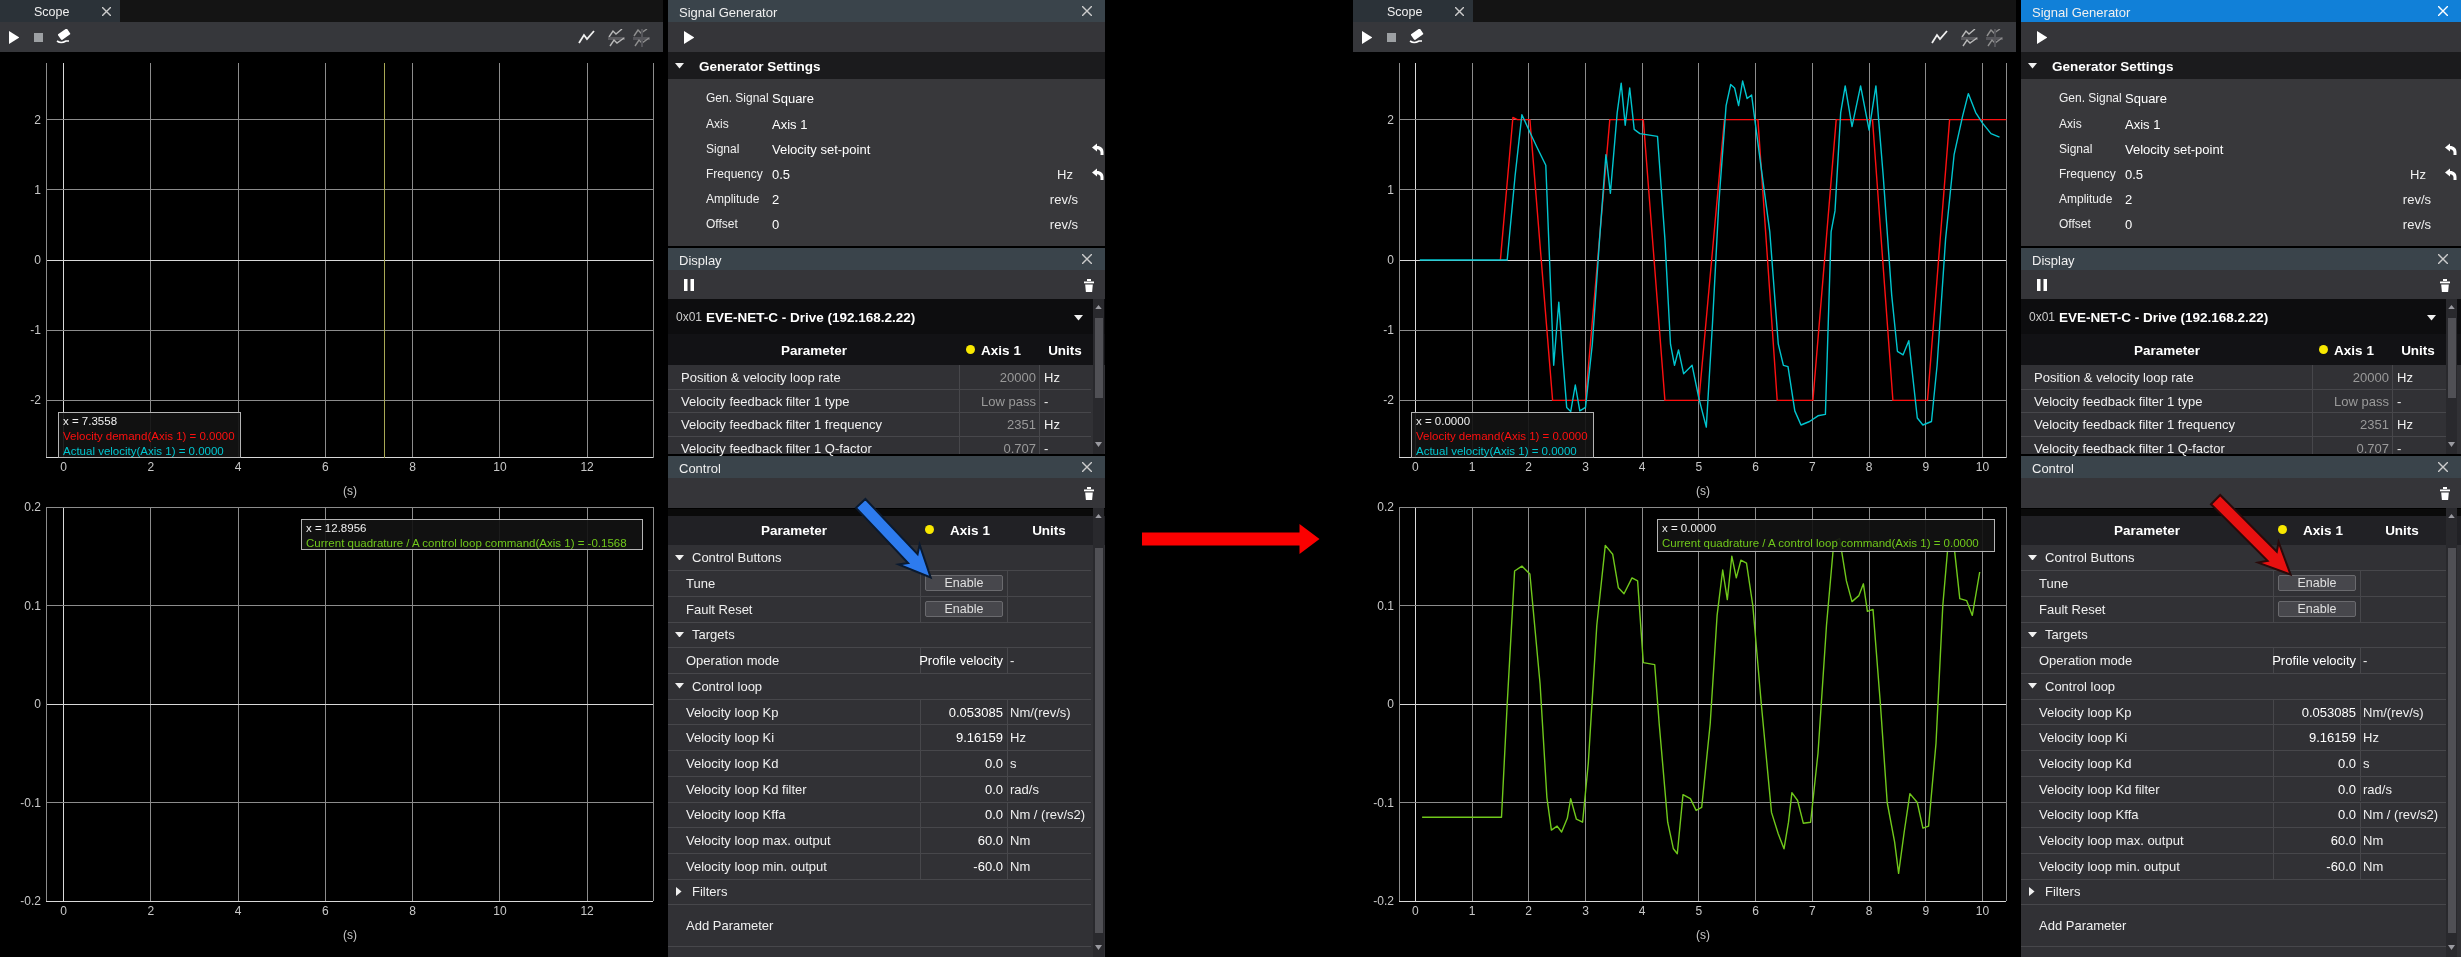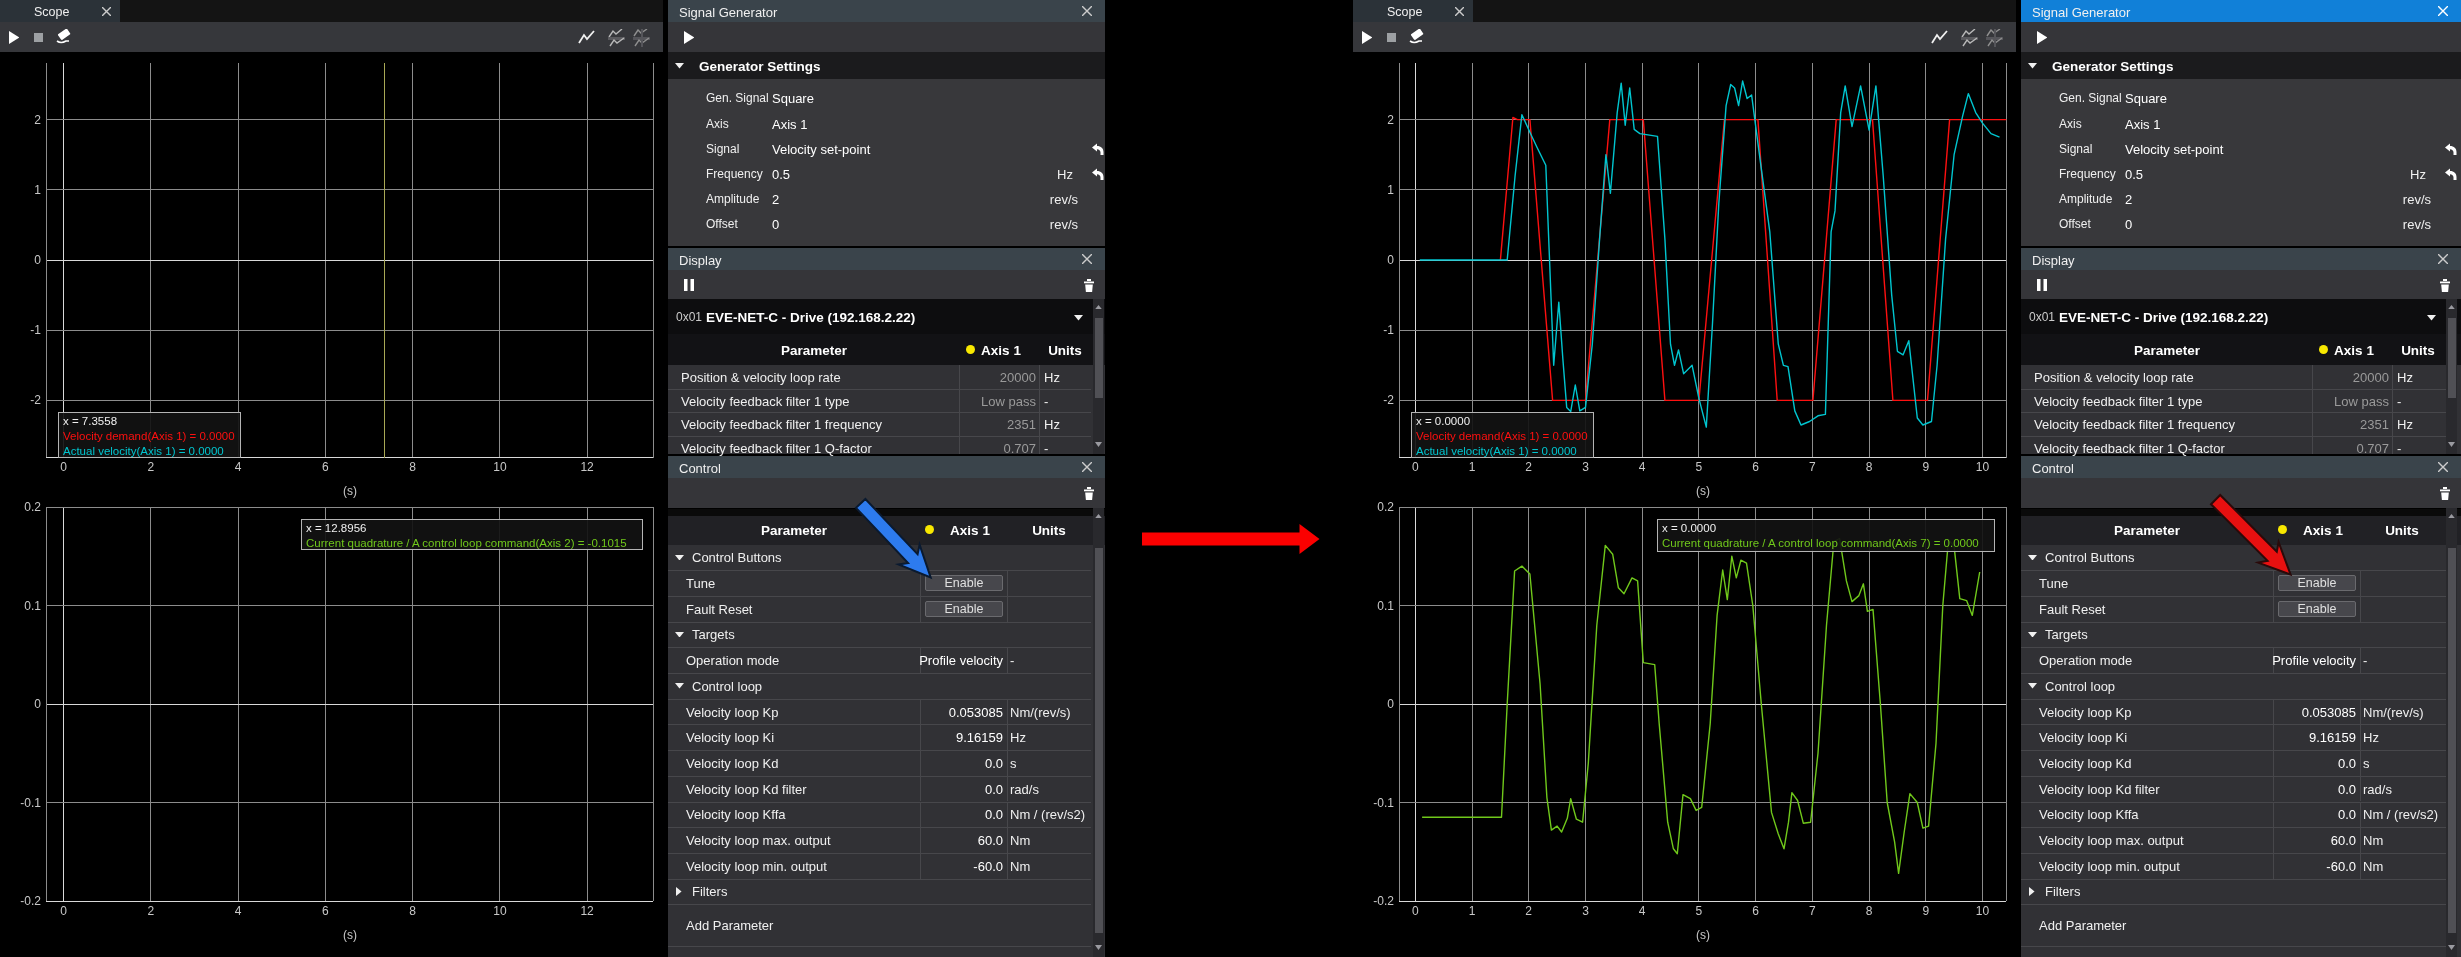--- a/index.html
+++ b/index.html
@@ -90,21 +90,21 @@
     <line x1="46.4" y1="849.0" x2="653.4" y2="849.0" stroke="#d9d9d9" stroke-width="1" shape-rendering="crispEdges"></line>
     <text x="349.9" y="882.5" text-anchor="middle" fill="#c8c8c8" font-size="12" dominant-baseline="central">(s)</text>
   </svg>
 <div style="position:absolute;left:58px;top:412px;width:183px;height:46px;background:rgba(18,18,18,0.92);border:1px solid #b4b4b4;box-sizing:border-box;font-size:11.5px;padding:1px 4px;">
     <div style="color:#f0f0f0;white-space:nowrap;line-height:15px;">x&nbsp;=&nbsp;7.3558</div>
     <div style="color:#fe1010;white-space:nowrap;line-height:15px;">Velocity demand(Axis 1) = 0.0000</div>
     <div style="color:#00c5cf;white-space:nowrap;line-height:15px;">Actual velocity(Axis 1) = 0.0000</div>
   </div>
 <div style="position:absolute;left:301px;top:519px;width:342px;height:31px;background:rgba(18,18,18,0.92);border:1px solid #b4b4b4;box-sizing:border-box;font-size:11.5px;padding:1px 4px;">
     <div style="color:#f0f0f0;white-space:nowrap;line-height:15px;">x&nbsp;=&nbsp;12.8956</div>
-    <div style="color:#70c81b;white-space:nowrap;line-height:15px;">Current quadrature / A control loop command(Axis 2) = -0.1015</div>
+    <div style="color:#70c81b;white-space:nowrap;line-height:15px;">Current quadrature / A control loop command(Axis 1) = -0.1568</div>
   </div>
 <div style="position:absolute;left:668px;top:0px;width:437px;height:22px;background:#3a444b;"></div>
 <div style="position:absolute;left:679px;top:11.5px;transform:translateY(-50%);font-size:13px;color:#f0f0f0;font-weight:400;white-space:nowrap;">Signal Generator</div>
 <svg style="position:absolute;left:1082px;top:6px" width="10" height="10" viewBox="0 0 10 10">
     <path d="M0 0 L10 10 M10 0 L0 10" stroke="#cccccc" stroke-width="1.4"></path>
   </svg>
 <div style="position:absolute;left:668px;top:22px;width:437px;height:30px;background:#353539;"></div>
 <svg style="position:absolute;left:684px;top:30.5px" width="10.4" height="13" viewBox="0 0 10.4 13">
     <polygon points="0,0 10.4,6.5 0,13" fill="#ffffff"></polygon>
   </svg>
@@ -406,21 +406,21 @@
     <polyline points="66.8,208.0 154.2,208.0 162.1,123.8 168.9,62.7 176.9,80.2 184.2,95.7 192.8,113.2 200.7,313.3 205.8,250.1 209.8,306.3 213.7,355.4 217.7,359.6 222.3,333.0 226.8,358.9 232.5,355.4 239.3,292.2 246.6,186.9 252.9,102.7 257.4,141.3 264.2,60.6 268.2,31.1 272.2,73.2 276.7,36.0 281.2,77.4 286.9,81.6 304.5,84.4 311.9,186.9 317.5,292.2 321.5,313.3 325.5,297.9 330.6,321.7 339.1,313.3 345.9,346.3 353.3,375.1 359.5,271.2 365.8,151.8 373.1,53.6 377.7,32.5 381.6,36.0 385.6,53.6 389.6,29.0 394.1,46.5 398.6,43.0 403.2,78.1 408.3,116.7 416.8,179.9 425.3,292.2 430.4,313.3 435.0,314.7 441.8,358.9 448.0,373.0 456.5,369.5 465.0,363.8 472.4,362.4 478.1,179.9 482.0,158.9 487.7,60.6 492.2,33.9 499.0,74.6 507.6,33.9 516.1,78.1 522.9,33.9 530.2,123.8 538.7,243.1 544.4,299.3 550.1,302.8 555.8,288.7 564.3,366.0 569.9,373.0 578.5,369.5 584.1,313.3 592.6,186.9 601.1,102.7 609.6,64.1 615.3,41.6 622.7,60.6 629.5,71.1 638.0,81.6 646.5,85.1" stroke="#00c5cf" stroke-width="1.4" fill="none" stroke-linejoin="round"></polyline>
     <polyline points="69.1,765.3 148.5,765.3 154.2,652.0 161.6,519.0 168.9,514.1 176.9,522.0 187.1,632.3 193.9,745.6 198.4,778.1 204.1,774.1 208.6,780.0 214.3,766.3 217.7,746.6 223.4,767.2 229.6,770.2 235.3,711.1 243.8,573.2 252.3,493.4 259.7,502.3 265.4,535.8 271.0,541.7 279.0,525.9 284.6,528.9 290.3,610.6 301.7,612.6 306.2,671.7 314.7,770.2 320.4,796.8 324.3,801.7 330.0,742.6 337.4,746.6 343.1,758.4 348.7,755.4 357.2,671.7 364.1,563.4 369.7,518.0 374.3,547.6 378.8,504.2 383.3,525.9 387.9,508.2 393.5,511.1 399.8,553.5 408.3,652.0 418.5,760.4 425.3,782.0 431.0,796.8 435.5,770.2 438.9,740.6 444.6,748.5 450.3,771.2 457.6,770.2 465.0,701.2 473.5,573.2 480.9,489.5 486.6,486.5 493.4,528.9 499.0,549.6 505.9,543.6 510.4,531.8 514.4,559.4 520.0,557.4 527.4,652.0 534.2,750.5 541.6,789.9 545.6,821.4 551.2,780.0 556.9,741.6 564.3,750.5 569.9,776.1 575.6,774.1 583.0,691.4 589.8,553.5 595.5,487.5 601.1,494.4 606.8,546.6 613.6,548.6 619.3,563.4 626.7,520.0" stroke="#70c81b" stroke-width="1.4" fill="none" stroke-linejoin="round"></polyline>
   </svg>
 <div style="position:absolute;left:1411px;top:412px;width:183px;height:46px;background:rgba(18,18,18,0.92);border:1px solid #b4b4b4;box-sizing:border-box;font-size:11.5px;padding:1px 4px;">
     <div style="color:#f0f0f0;white-space:nowrap;line-height:15px;">x&nbsp;=&nbsp;0.0000</div>
     <div style="color:#fe1010;white-space:nowrap;line-height:15px;">Velocity demand(Axis 1) = 0.0000</div>
     <div style="color:#00c5cf;white-space:nowrap;line-height:15px;">Actual velocity(Axis 1) = 0.0000</div>
   </div>
 <div style="position:absolute;left:1657px;top:519px;width:338px;height:33px;background:rgba(18,18,18,0.92);border:1px solid #b4b4b4;box-sizing:border-box;font-size:11.5px;padding:1px 4px;">
     <div style="color:#f0f0f0;white-space:nowrap;line-height:15px;">x&nbsp;=&nbsp;0.0000</div>
-    <div style="color:#70c81b;white-space:nowrap;line-height:15px;">Current quadrature / A control loop command(Axis 7) = 0.0000</div>
+    <div style="color:#70c81b;white-space:nowrap;line-height:15px;">Current quadrature / A control loop command(Axis 1) = 0.0000</div>
   </div>
 <div style="position:absolute;left:2021px;top:0px;width:440px;height:22px;background:#1180d8;"></div>
 <div style="position:absolute;left:2032px;top:11.5px;transform:translateY(-50%);font-size:13px;color:#f0f0f0;font-weight:400;white-space:nowrap;">Signal Generator</div>
 <svg style="position:absolute;left:2438px;top:6px" width="10" height="10" viewBox="0 0 10 10">
     <path d="M0 0 L10 10 M10 0 L0 10" stroke="#ffffff" stroke-width="1.4"></path>
   </svg>
 <div style="position:absolute;left:2021px;top:22px;width:440px;height:30px;background:#353539;"></div>
 <svg style="position:absolute;left:2037px;top:30.5px" width="10.4" height="13" viewBox="0 0 10.4 13">
     <polygon points="0,0 10.4,6.5 0,13" fill="#ffffff"></polygon>
   </svg>

